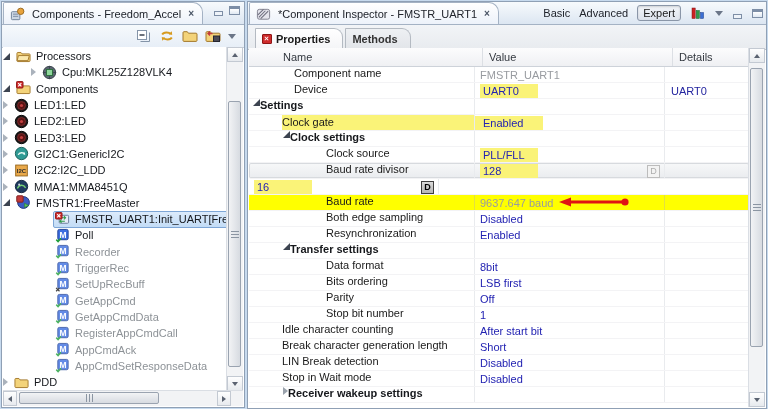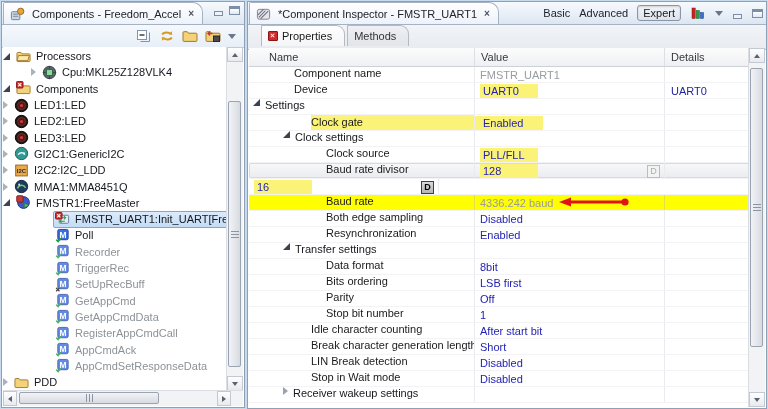--- a/index.html
+++ b/index.html
@@ -60,41 +60,41 @@
   .gripv{width:8px;height:7px;background:repeating-linear-gradient(180deg,#8b95a2 0 1px,transparent 1px 3px);}
   .griph{width:7px;height:8px;background:repeating-linear-gradient(90deg,#8b95a2 0 1px,transparent 1px 3px);}
 
   
   .modes{position:absolute;right:3px;top:3px;display:flex;align-items:center;gap:9px;}
   .modelink{color:#20242c;cursor:default;}
   .modebtn{border:1px solid #8a96a8;border-radius:3px;padding:1px 5px;background:linear-gradient(#f2f5f9,#dde3ec);box-shadow:inset 0 1px 2px rgba(0,0,0,.15);}
   .mico{width:16px;height:15px;display:flex;align-items:center;justify-content:center;}
 
   
-  .subtabs{height:24px;background:linear-gradient(#f2f4f7,#e8ebef);border-bottom:1px solid #c0c4ca;display:flex;align-items:flex-start;padding-left:13px;}
+  .subtabs{height:24px;background:linear-gradient(#f2f4f7,#e8ebef);border-bottom:1px solid #c0c4ca;display:flex;align-items:flex-end;padding-left:7px;font-weight:bold;}
   .stab{height:20px;display:flex;align-items:center;gap:4px;padding:0 12px 0 6px;border:1px solid #b4bac2;border-bottom:none;
         border-radius:1px 9px 0 0;background:linear-gradient(#ffffff,#f4f5f7);margin-right:2px;white-space:nowrap;}
   .stab.unsel{background:linear-gradient(#eef0f3,#e2e5e9);color:#333;}
   .errbadge{width:8px;height:8px;background:#cf2b2b;border:1px solid #8e1515;border-radius:1px;position:relative;flex:0 0 auto;}
   .errbadge::before,.errbadge::after{content:"";position:absolute;left:1px;top:3px;width:5px;height:1px;background:#fff;}
   .errbadge::before{transform:rotate(45deg);} .errbadge::after{transform:rotate(-45deg);}
 
   
   .ptable{position:absolute;left:1px;right:17px;top:46px;bottom:0;background:#fff;overflow:hidden;}
   .thead{display:flex;height:18px;background:linear-gradient(#fcfcfd,#eff0f3);border-bottom:1px solid #cdd2d9;align-items:center;color:#33383f;}
   .thead .hc{border-right:1px solid #dcdfe4;height:100%;display:flex;align-items:center;box-sizing:border-box;}
-  .hc1{width:226px;padding-left:20px;} .hc2{width:190px;padding-left:6px;} .hc3{flex:1;padding-left:6px;}
+  .hc1{width:226px;padding-left:26px;margin-left:8px;} .hc2{width:190px;padding-left:6px;} .hc3{flex:1;padding-left:6px;}
   .prow{display:flex;height:16px;align-items:center;box-sizing:border-box;border-bottom:1px solid #f3f3f5;position:relative;}
   .c-name{width:226px;height:100%;display:flex;border-right:1px solid #e9ebee;box-sizing:border-box;overflow:hidden;white-space:nowrap;}
   .c-val{width:190px;height:100%;display:flex;align-items:center;border-right:1px solid #e9ebee;box-sizing:border-box;
          padding-left:5px;position:relative;white-space:nowrap;}
   .c-det{flex:1;height:100%;display:flex;align-items:center;padding-left:6px;color:#23249f;white-space:nowrap;}
-  .n1{padding-left:45px;} .n2{padding-left:62px;} .n3{padding-left:77px;}
+  .n1{padding-left:45px;} .n2{padding-left:33px;} .n3{padding-left:77px;}
   .g0{padding-left:4px;} .g1{padding-left:34px;}
-  .gname{font-weight:normal;color:#16181c;margin-left:5px;}
+  .gname{font-weight:bold;color:#16181c;}
   .ga{display:inline-block;flex:0 0 auto;}
   .ga-exp{width:0;height:0;border-left:7px solid transparent;border-bottom:7px solid #3c4350;}
   .ga-col{width:0;height:0;border-top:4px solid transparent;border-bottom:4px solid transparent;border-left:5px solid #9aa2ac;}
   .val-blue{color:#2323b2;} .val-gray{color:#989ba0;}
   .hl{background:#faf378;display:inline-block;min-width:52px;padding:1px 3px 1px 3px;}
   .nhl{background:#faf378;flex:1;padding:1px 0 1px 0;}
   .hl-ext{margin-left:-5px;padding-left:8px;min-width:57px;}
   .row-yellow{background:#ffff00;}
   .row-yellow .c-name,.row-yellow .c-val{border-right-color:#e3e040;}
   .row-sel{background:linear-gradient(#f7f8f9,#eaecef);box-shadow:inset 0 0 0 1px #d7dade;border-radius:2px;}
@@ -559,21 +559,21 @@
               <span class="val-blue hl">16</span>
               <span class="dbtn dark">D</span>
             </div>
             <div class="c-det"></div>
           </div>
           <div class="prow row-yellow">
             <div class="c-name n3">
               <span class="">Baud rate</span>
             </div>
             <div class="c-val">
-              <span class="val-gray">4336.242 baud</span>
+              <span class="val-gray">9637.647 baud</span>
               <span class="redarrow"><svg width="72" height="10" viewBox="0 0 72 10">
                   <line x1="10" y1="5" x2="64" y2="5" stroke="#e01414" stroke-width="3.2"></line>
                   <polygon points="0,5 12,0.6 12,9.4" fill="#e01414"></polygon>
                   <circle cx="66" cy="5" r="3.6" fill="#e01414"></circle>
                 </svg></span>
             </div>
             <div class="c-det"></div>
           </div>
           <div class="prow">
             <div class="c-name n3">

